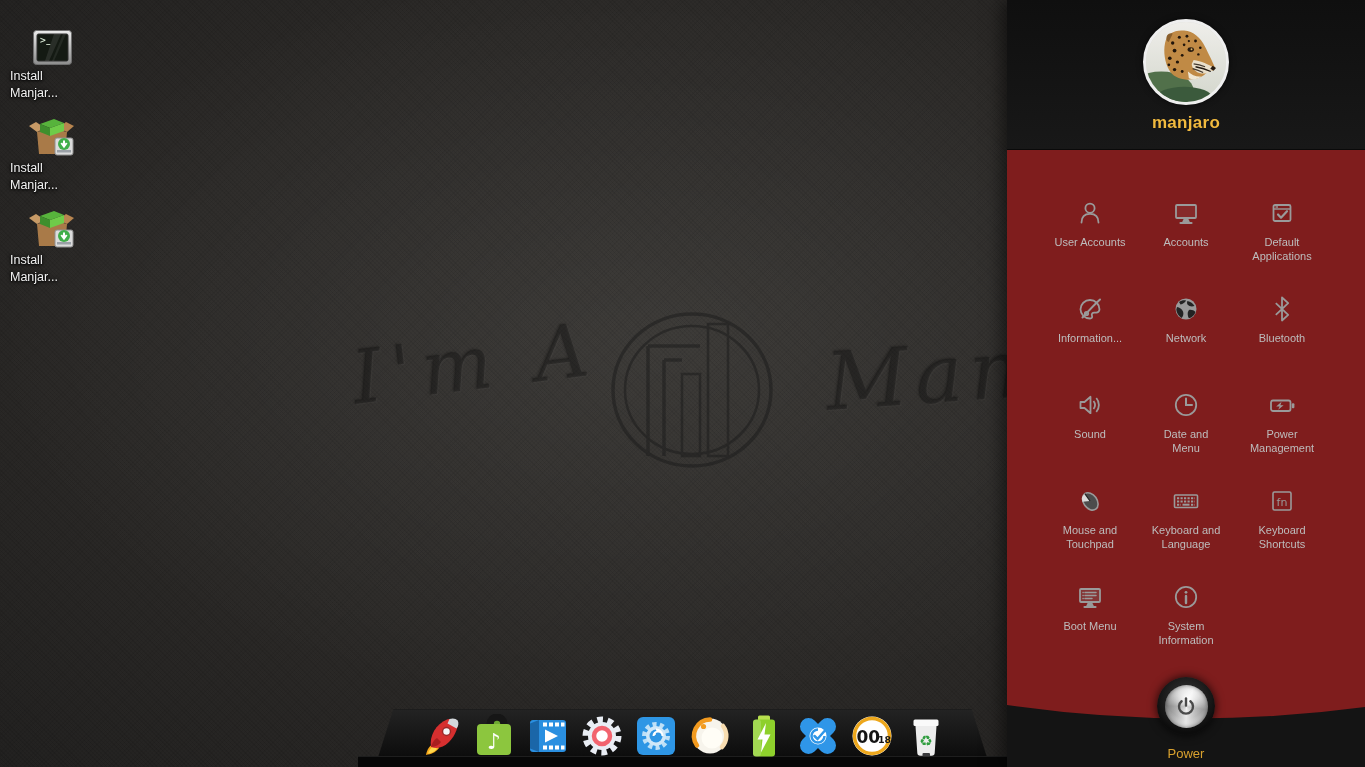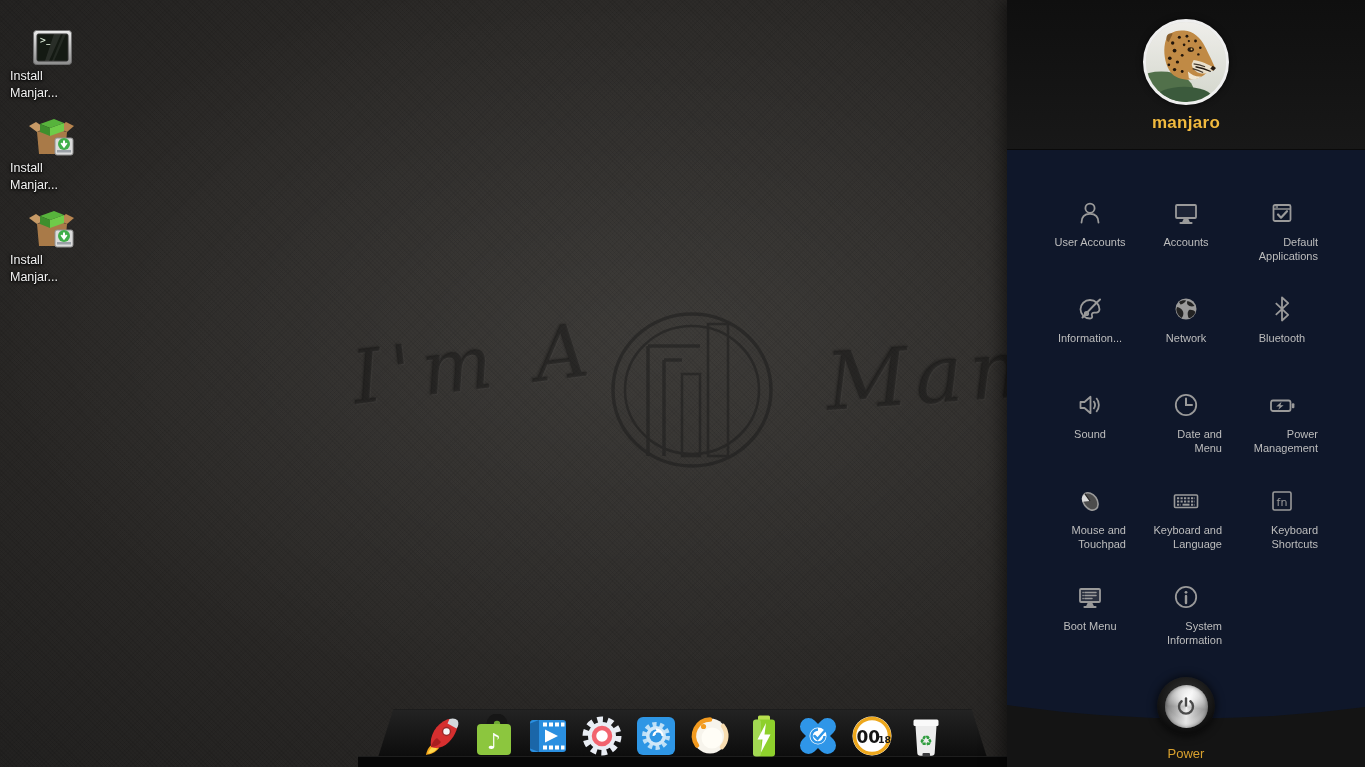--- a/index.html
+++ b/index.html
@@ -40,37 +40,37 @@
   .dock-floor { position:absolute; left:-14px; right:-14px; bottom:0; height:11px;
     background:#070707; border-top:1px solid #1e1e1e; }
   .dock-items { position:absolute; left:50%; transform:translateX(-50%); bottom:9px;
     display:flex; gap:10px; align-items:flex-end;
     -webkit-box-reflect: below 2px linear-gradient(to bottom, rgba(0,0,0,0.35), transparent 42%); }
   .dock-item { width:44px; height:44px; display:block; cursor:pointer; }
   .dock-item svg { width:44px; height:44px; display:block; }
 
   
   .panel { position:absolute; top:0; right:0; width:358px; height:767px;
-    background:#0f172a; box-shadow:-6px 0 16px rgba(0,0,0,0.5); }
+    background:#7f1d1d; box-shadow:-6px 0 16px rgba(0,0,0,0.5); }
   .panel-header { position:absolute; top:0; left:0; right:0; height:150px;
     background:linear-gradient(#0f0f0f, #181818); border-bottom:1px solid #0a0a0a; }
   .avatar { position:absolute; left:50%; transform:translateX(-50%); top:19px;
     width:86px; height:86px; border-radius:50%; border:3px solid #efefef;
     overflow:hidden; background:#dcdcd6; box-shadow:0 0 6px rgba(0,0,0,.6); }
   .avatar svg { width:100%; height:100%; display:block; }
   .username { position:absolute; top:113px; left:0; right:0; text-align:center;
     font-size:17px; font-weight:bold; color:#f2ba3e; letter-spacing:.3px; }
 
   .sgrid { position:absolute; top:150px; left:0; right:0; display:grid;
     grid-template-columns:repeat(3, 96px); justify-content:center; padding-top:48px; }
   .cell { height:96px; display:flex; flex-direction:column; align-items:center; cursor:pointer; }
   .cell .gicon { width:30px; height:30px; color:#9a9a9a; }
   .cell .gicon svg { width:30px; height:30px; display:block; }
   .cell .glabel { margin-top:8px; font-size:11px; line-height:13.5px; color:#bdbdbd;
-    text-align:right; max-width:72px; }
+    text-align:center; max-width:72px; }
 
   .panel-footer-curve { position:absolute; left:0; bottom:0; width:358px; height:120px; display:block; }
   .power-wrap { position:absolute; left:0; right:0; top:677px; display:flex;
     flex-direction:column; align-items:center; }
   .power-bezel { width:58px; height:58px; border-radius:50%; cursor:pointer;
     background:radial-gradient(circle at 50% 38%, #3a3a3a, #0c0c0c 72%);
     box-shadow:0 0 10px rgba(0,0,0,.8); display:flex; align-items:center; justify-content:center; }
   .power-metal { width:43px; height:43px; border-radius:50%;
     background:
       radial-gradient(circle at 50% 30%, rgba(255,255,255,.85), rgba(255,255,255,0) 55%),

